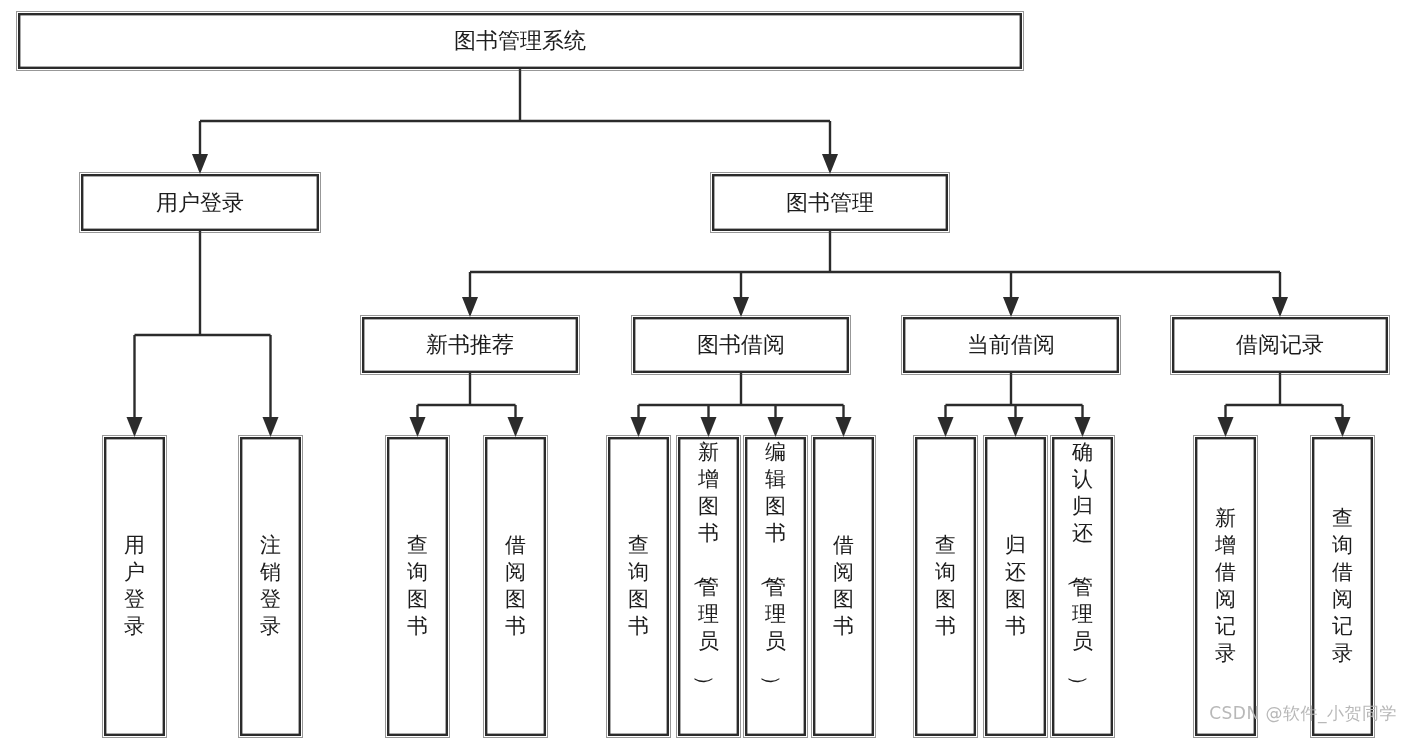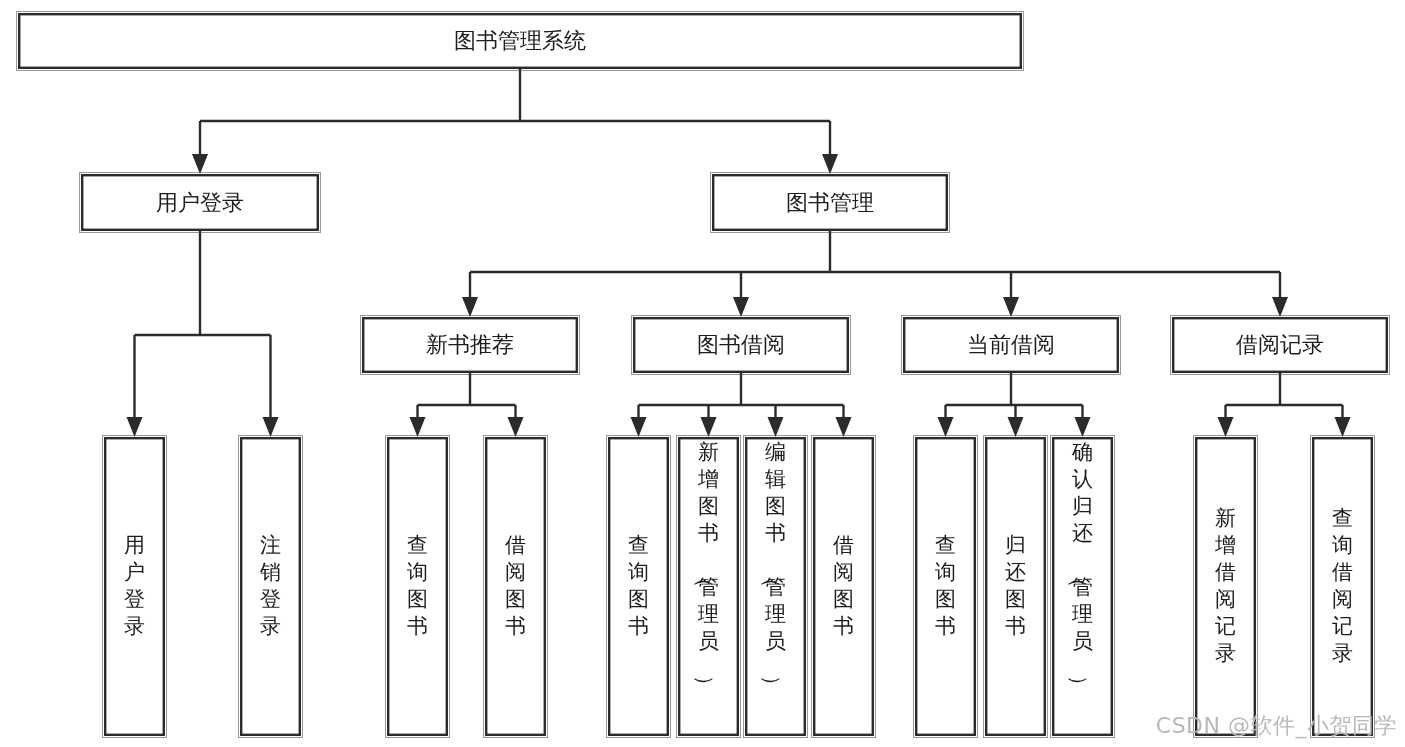--- a/index.html
+++ b/index.html
@@ -56,23 +56,23 @@
   }
   .node-label-v {
     fill: #1c1c1c;
     font-family: "DejaVu Sans", "Liberation Sans", sans-serif;
     font-size: 21px;
     text-anchor: middle;
   }
   .watermark {
     position: absolute;
     right: 8px;
-    bottom: 6px;
-    font-family: "DejaVu Sans", "Liberation Sans", sans-serif;
-    font-size: 22px;
+    bottom: 22px;
+    font-family: "DejaVu Sans", "Liberation Sans", sans-serif;
+    font-size: 17px;
     color: #b8b8b8;
     letter-spacing: 0.5px;
     white-space: nowrap;
     pointer-events: none;
   }
 </style>
 </head>
 <body>
 
 <div id="diagram-root">

